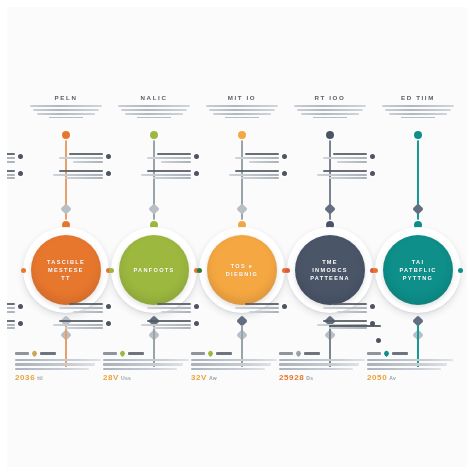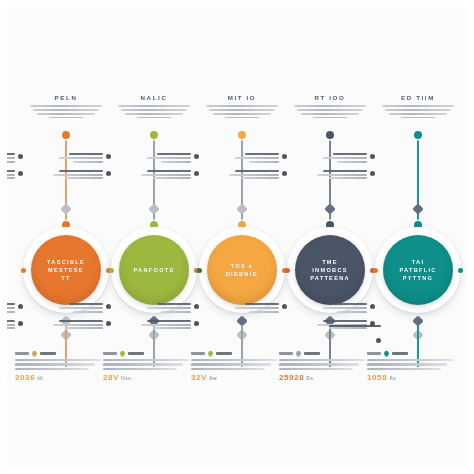--- a/index.html
+++ b/index.html
@@ -587,17 +587,17 @@
       <div class="foot">
         <div class="foot-pinrow">
           <span class="foot-chip"></span>
           <span class="foot-pin" style="background:#0e8f8a"></span>
           <span class="foot-chip2"></span>
         </div>
         <div class="foot-body">
           <div class="foot-line f1"></div>
           <div class="foot-line f2"></div>
           <div class="foot-line f3"></div>
-          <div class="foot-num" style="color:#e8a23a"><span>1058</span><span class="unit">Av</span></div>
+          <div class="foot-num" style="color:#e8a23a"><span>2050</span><span class="unit">Av</span></div>
         </div>
       </div>
     </div>
   </div>
 
 </body></html>

